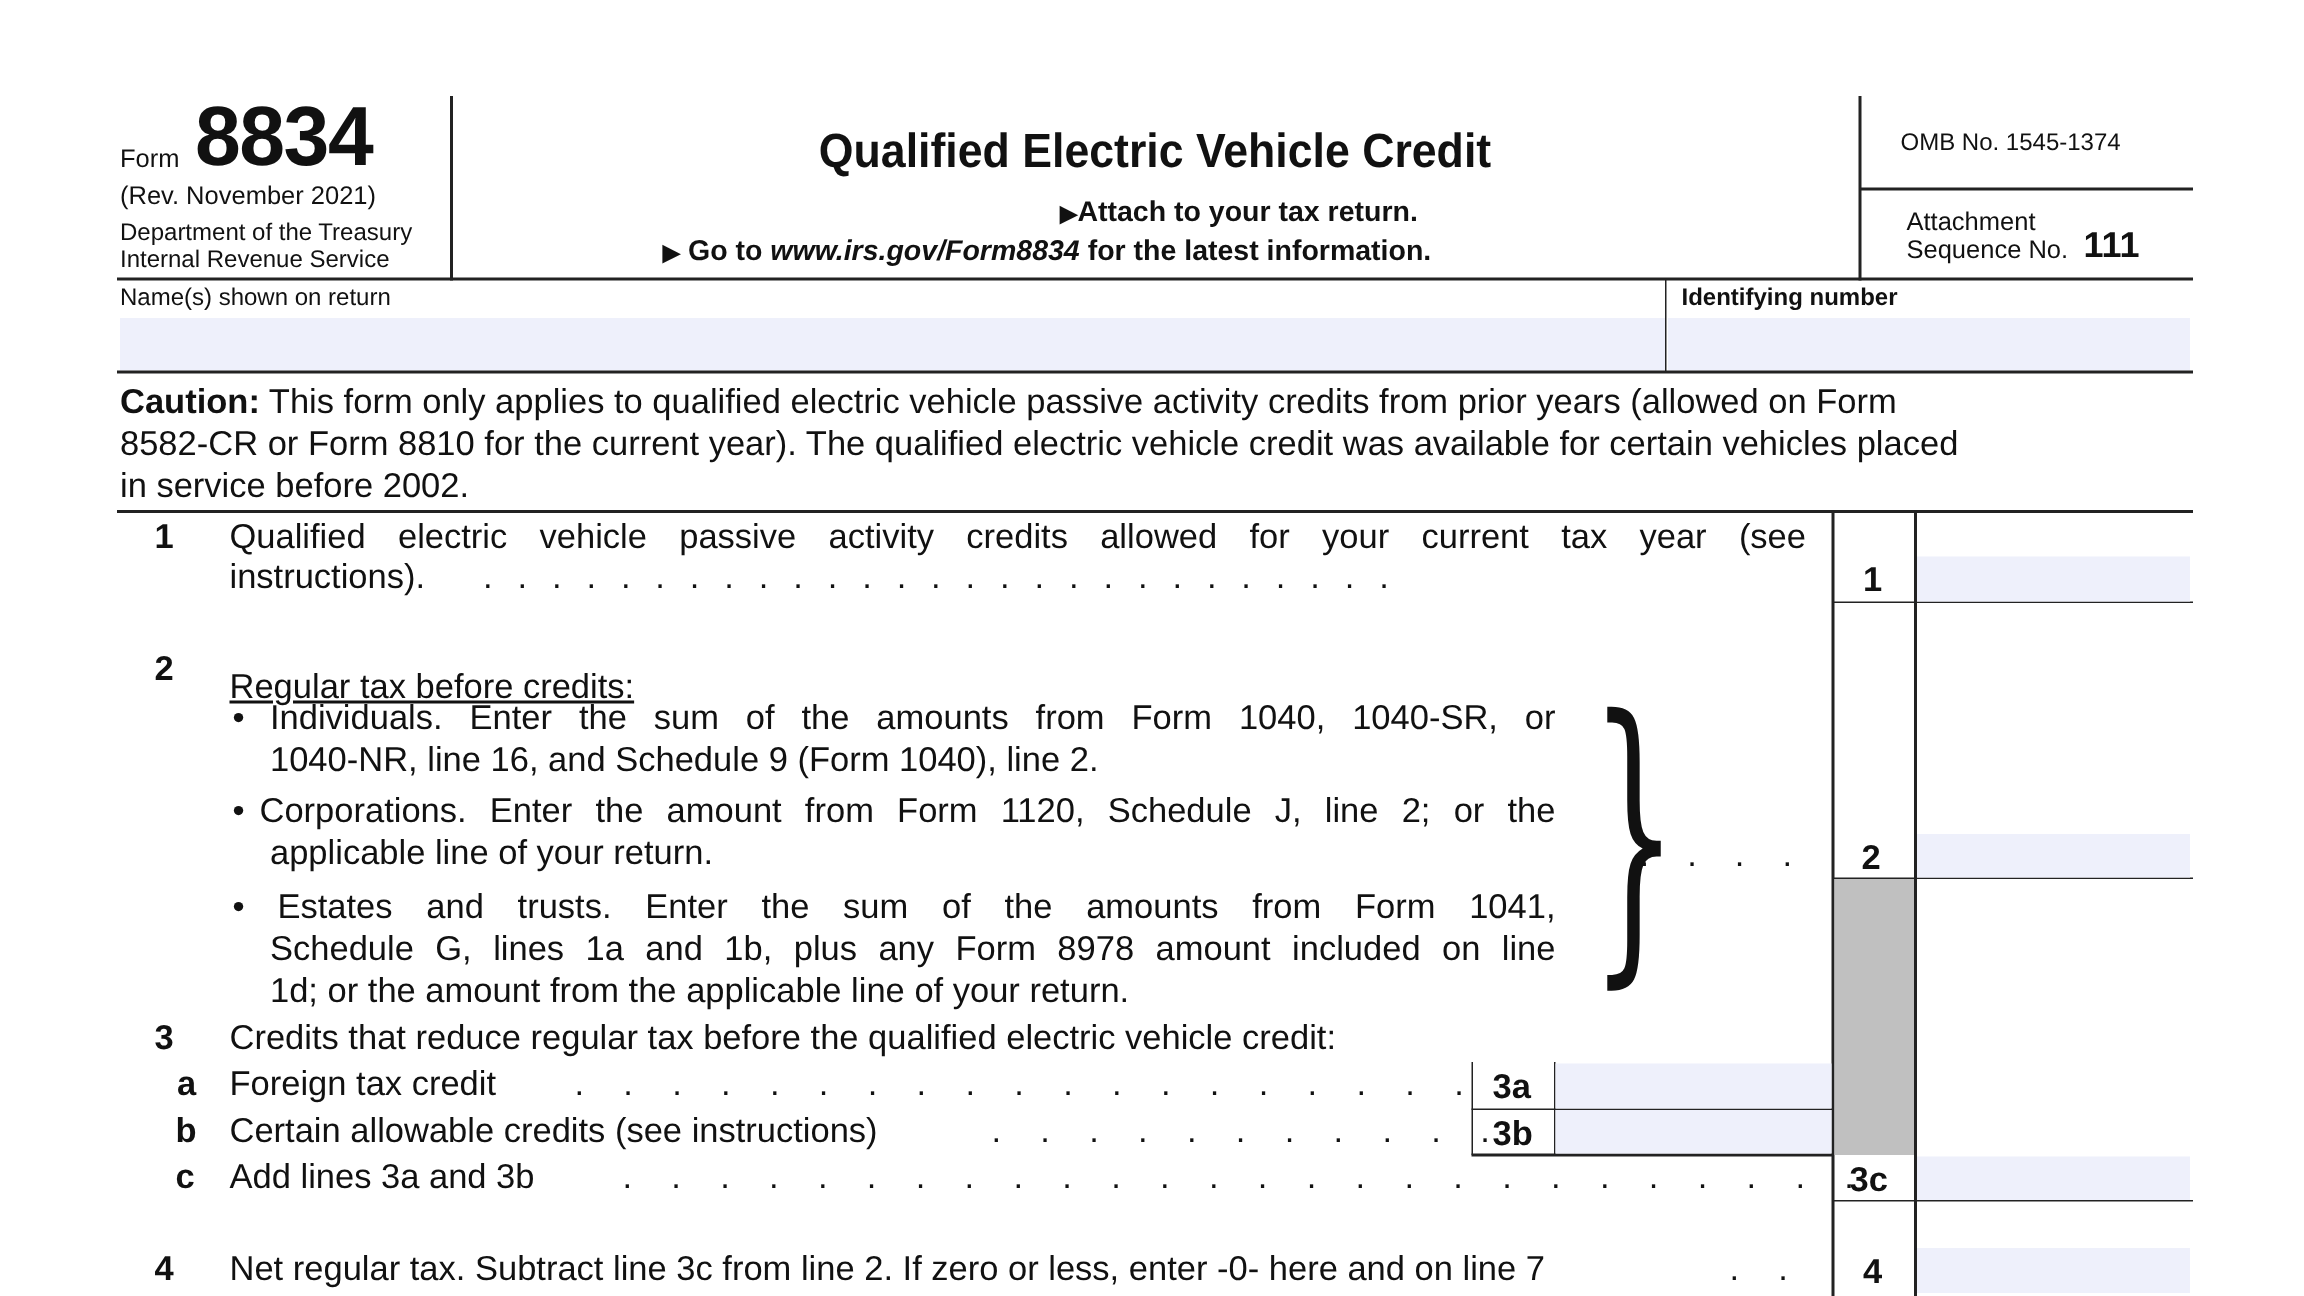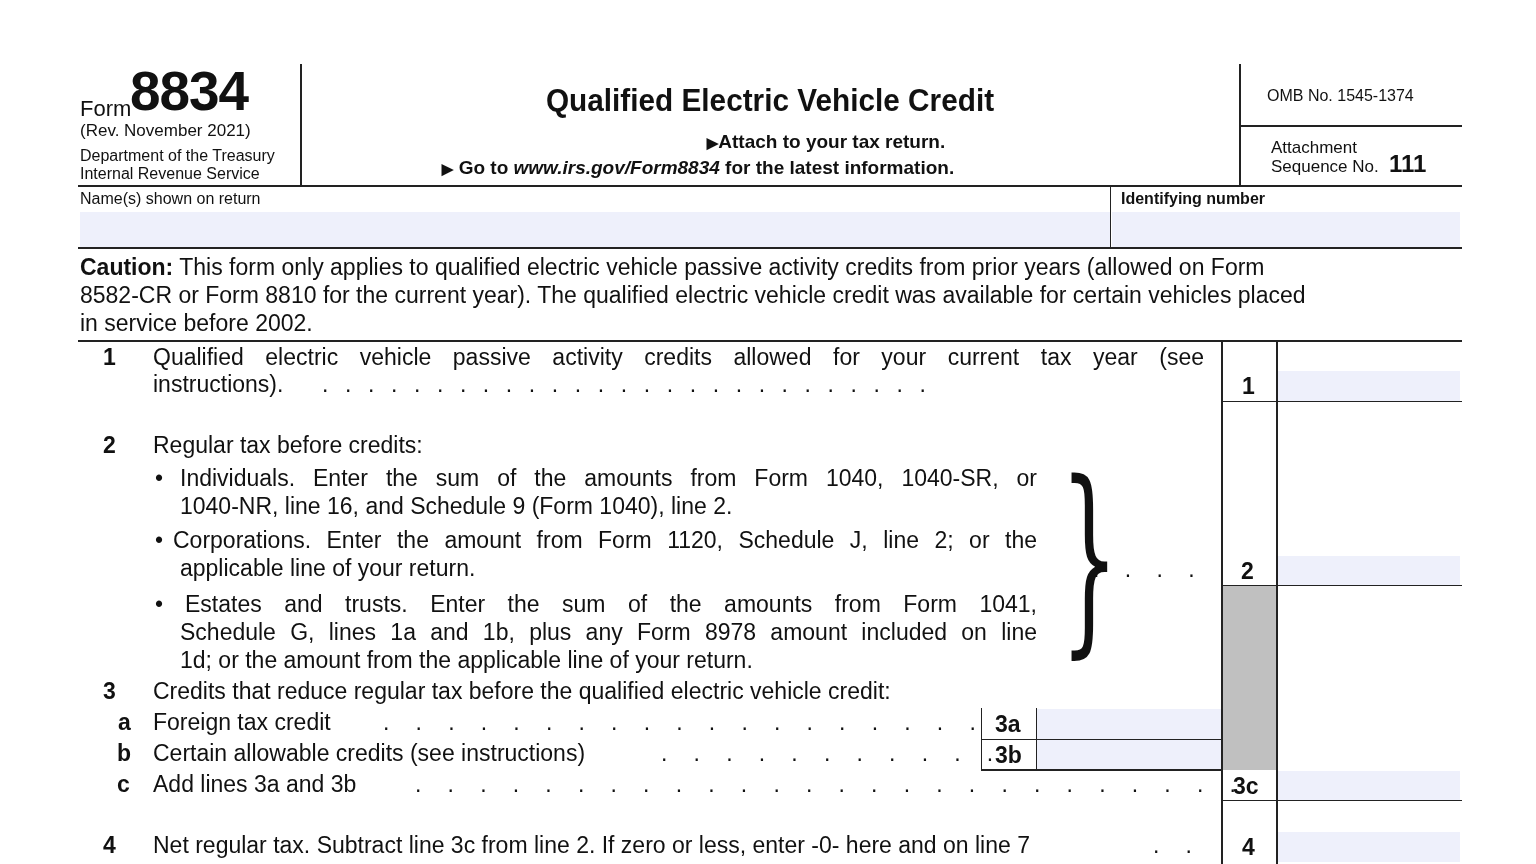--- a/index.html
+++ b/index.html
@@ -14,21 +14,21 @@
   .num { font-weight:bold; font-size:23px; }
   .dots { letter-spacing:0; word-spacing:0; }
   .just { text-align:justify; text-align-last:justify; white-space:nowrap; }
   input.field { position:absolute; border:none; background:#eef0fb; outline:none; margin:0; padding:0 6px;
                 font-family:"Liberation Sans", sans-serif; font-size:18px; box-sizing:border-box; }
 </style>
 </head>
 <body>
 
 <div>
-  <span class="txt" style="left:80px;top:96px;font-size:22px;">Form</span>
+  <span class="txt" style="left:80px;top:96px;font-size:17px;">Form</span>
   <span class="txt b" style="left:130px;top:58px;font-size:56px;letter-spacing:-1px;transform:scaleX(0.98);transform-origin:left;">8834</span>
   <span class="txt" style="left:80px;top:121px;font-size:17px;">(Rev. November 2021)</span>
   <span class="txt" style="left:80px;top:147px;font-size:16px;">Department of the Treasury</span>
   <span class="txt" style="left:80px;top:165px;font-size:16px;">Internal Revenue Service</span>
 
   <div class="vline" style="left:300px;top:64px;width:2px;height:123px;"></div>
 
   <span class="txt b" style="left:300px;width:940px;text-align:center;top:82px;font-size:32px;transform:scaleX(0.93);">Qualified Electric Vehicle Credit</span>
   <div class="txt" style="left:300px;width:1052px;text-align:center;top:131px;font-size:19px;font-weight:bold;">
     <span style="font-size:15px;">▶</span><span>Attach to your tax return.</span>
@@ -77,21 +77,21 @@
   <span class="txt num" style="left:103px;top:344px;">1</span>
   <div class="txt lbl just" style="left:153px;top:344px;width:1051px;">Qualified electric vehicle passive activity credits allowed for your current tax year (see</div>
   <span class="txt lbl" style="left:153px;top:371px;">instructions).</span>
   <span class="txt lbl dots" style="left:322px;top:371px;word-spacing:10.2px;">. . . . . . . . . . . . . . . . . . . . . . . . . . .</span>
   <span class="txt num" style="left:1242px;top:373px;">1</span>
   <input class="field" style="left: 1278px; top: 371px; width: 182px; height: 30px;" value="">
 </div>
 
 <div>
   <span class="txt num" style="left:103px;top:432px;">2</span>
-  <span class="txt lbl" style="left:153px;top:432px;">Regular tax before credits:</span>
+  <span class="txt lbl" style="left:153px;top:444px;text-decoration:underline;">Regular tax before credits:</span>
 
   <span class="txt lbl" style="left:155px;top:465px;">•</span>
   <div class="txt lbl just" style="left:180px;top:465px;width:857px;">Individuals. Enter the sum of the amounts from Form 1040, 1040-SR, or</div>
   <span class="txt lbl" style="left:180px;top:493px;">1040-NR, line 16, and Schedule 9 (Form 1040), line 2.</span>
 
   <span class="txt lbl" style="left:155px;top:527px;">•</span>
   <div class="txt lbl just" style="left:173px;top:527px;width:864px;">Corporations. Enter the amount from Form 1120, Schedule J, line 2; or the</div>
   <span class="txt lbl" style="left:180px;top:555px;">applicable line of your return.</span>
 
   <span class="txt lbl" style="left:155px;top:591px;">•</span>

